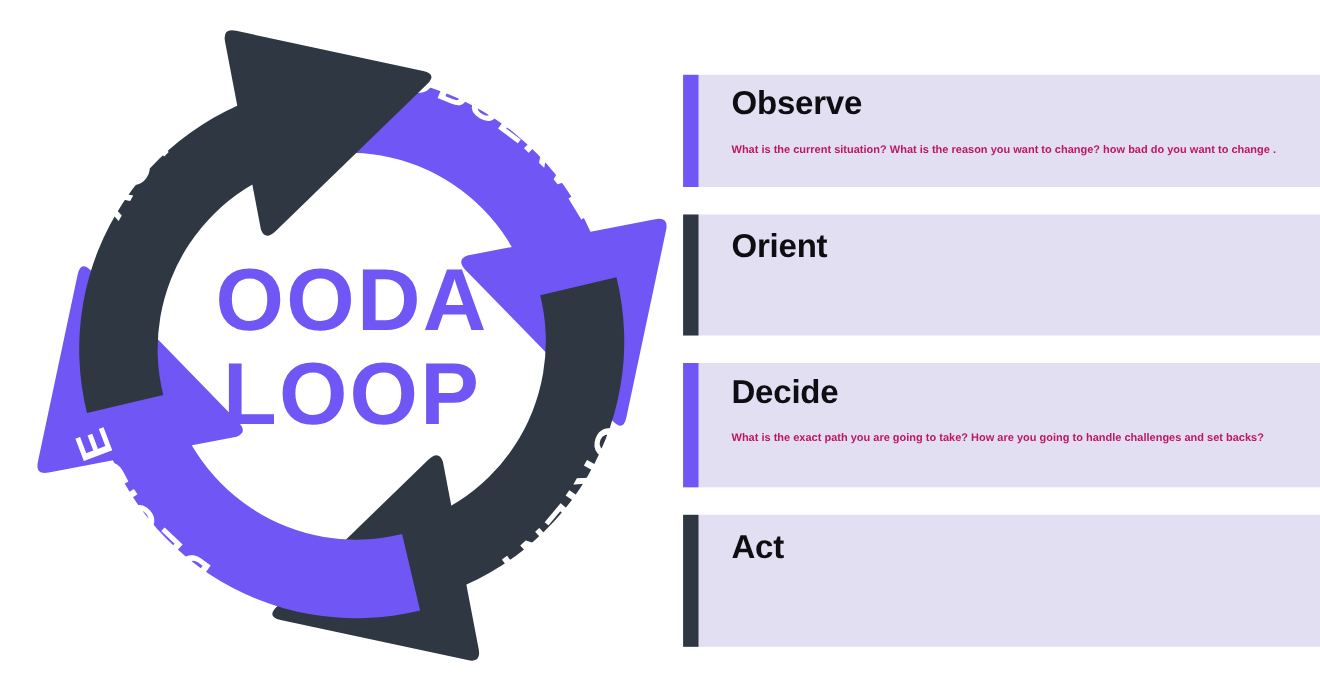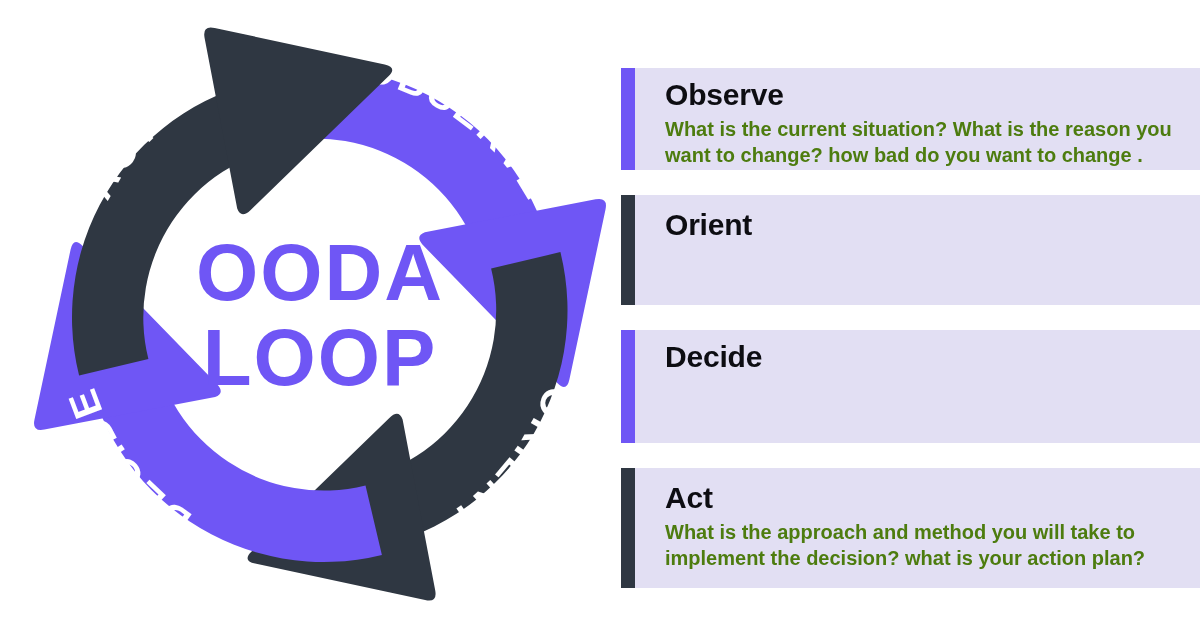--- a/index.html
+++ b/index.html
@@ -80,24 +80,24 @@
     font-weight: 700;
     font-size: 30px;
     line-height: 1.18;
     color: #0d0d12;
     letter-spacing: -0.2px;
   }
 
   .card-desc {
     font-family: "Liberation Sans", sans-serif;
     font-weight: 700;
-    font-size: 20px;
+    font-size: 10px;
     line-height: 1.30;
-    color: #4d7c0f;
-    margin-top: 4px;
+    color: #be185d;
+    margin-top: 18px;
     max-width: 535px;
   }
 
   .card-1 { height: 102px; }
   .card-2 { height: 110px; }
   .card-3 { height: 113px; }
   .card-4 { height: 120px; }
 
   .card-2 .card-body,
   .card-4 .card-body { padding-top: 12px; }
@@ -211,25 +211,25 @@
       <div class="card-accent" style="background:#2f3742"></div>
       <div class="card-body">
         <div class="card-title">Orient</div>
       </div>
     </div>
 
     <div class="card card-3">
       <div class="card-accent" style="background:#6f56f5"></div>
       <div class="card-body">
         <div class="card-title">Decide</div>
+        <div class="card-desc">What is the exact path you are going to take? How are you going to handle challenges and set backs?</div>
       </div>
     </div>
 
     <div class="card card-4">
       <div class="card-accent" style="background:#2f3742"></div>
       <div class="card-body">
         <div class="card-title">Act</div>
-        <div class="card-desc">What is the approach and method you will take to implement the decision? what is your action plan?</div>
       </div>
     </div>
 
   </div>
 </div>
 
 </body></html>

